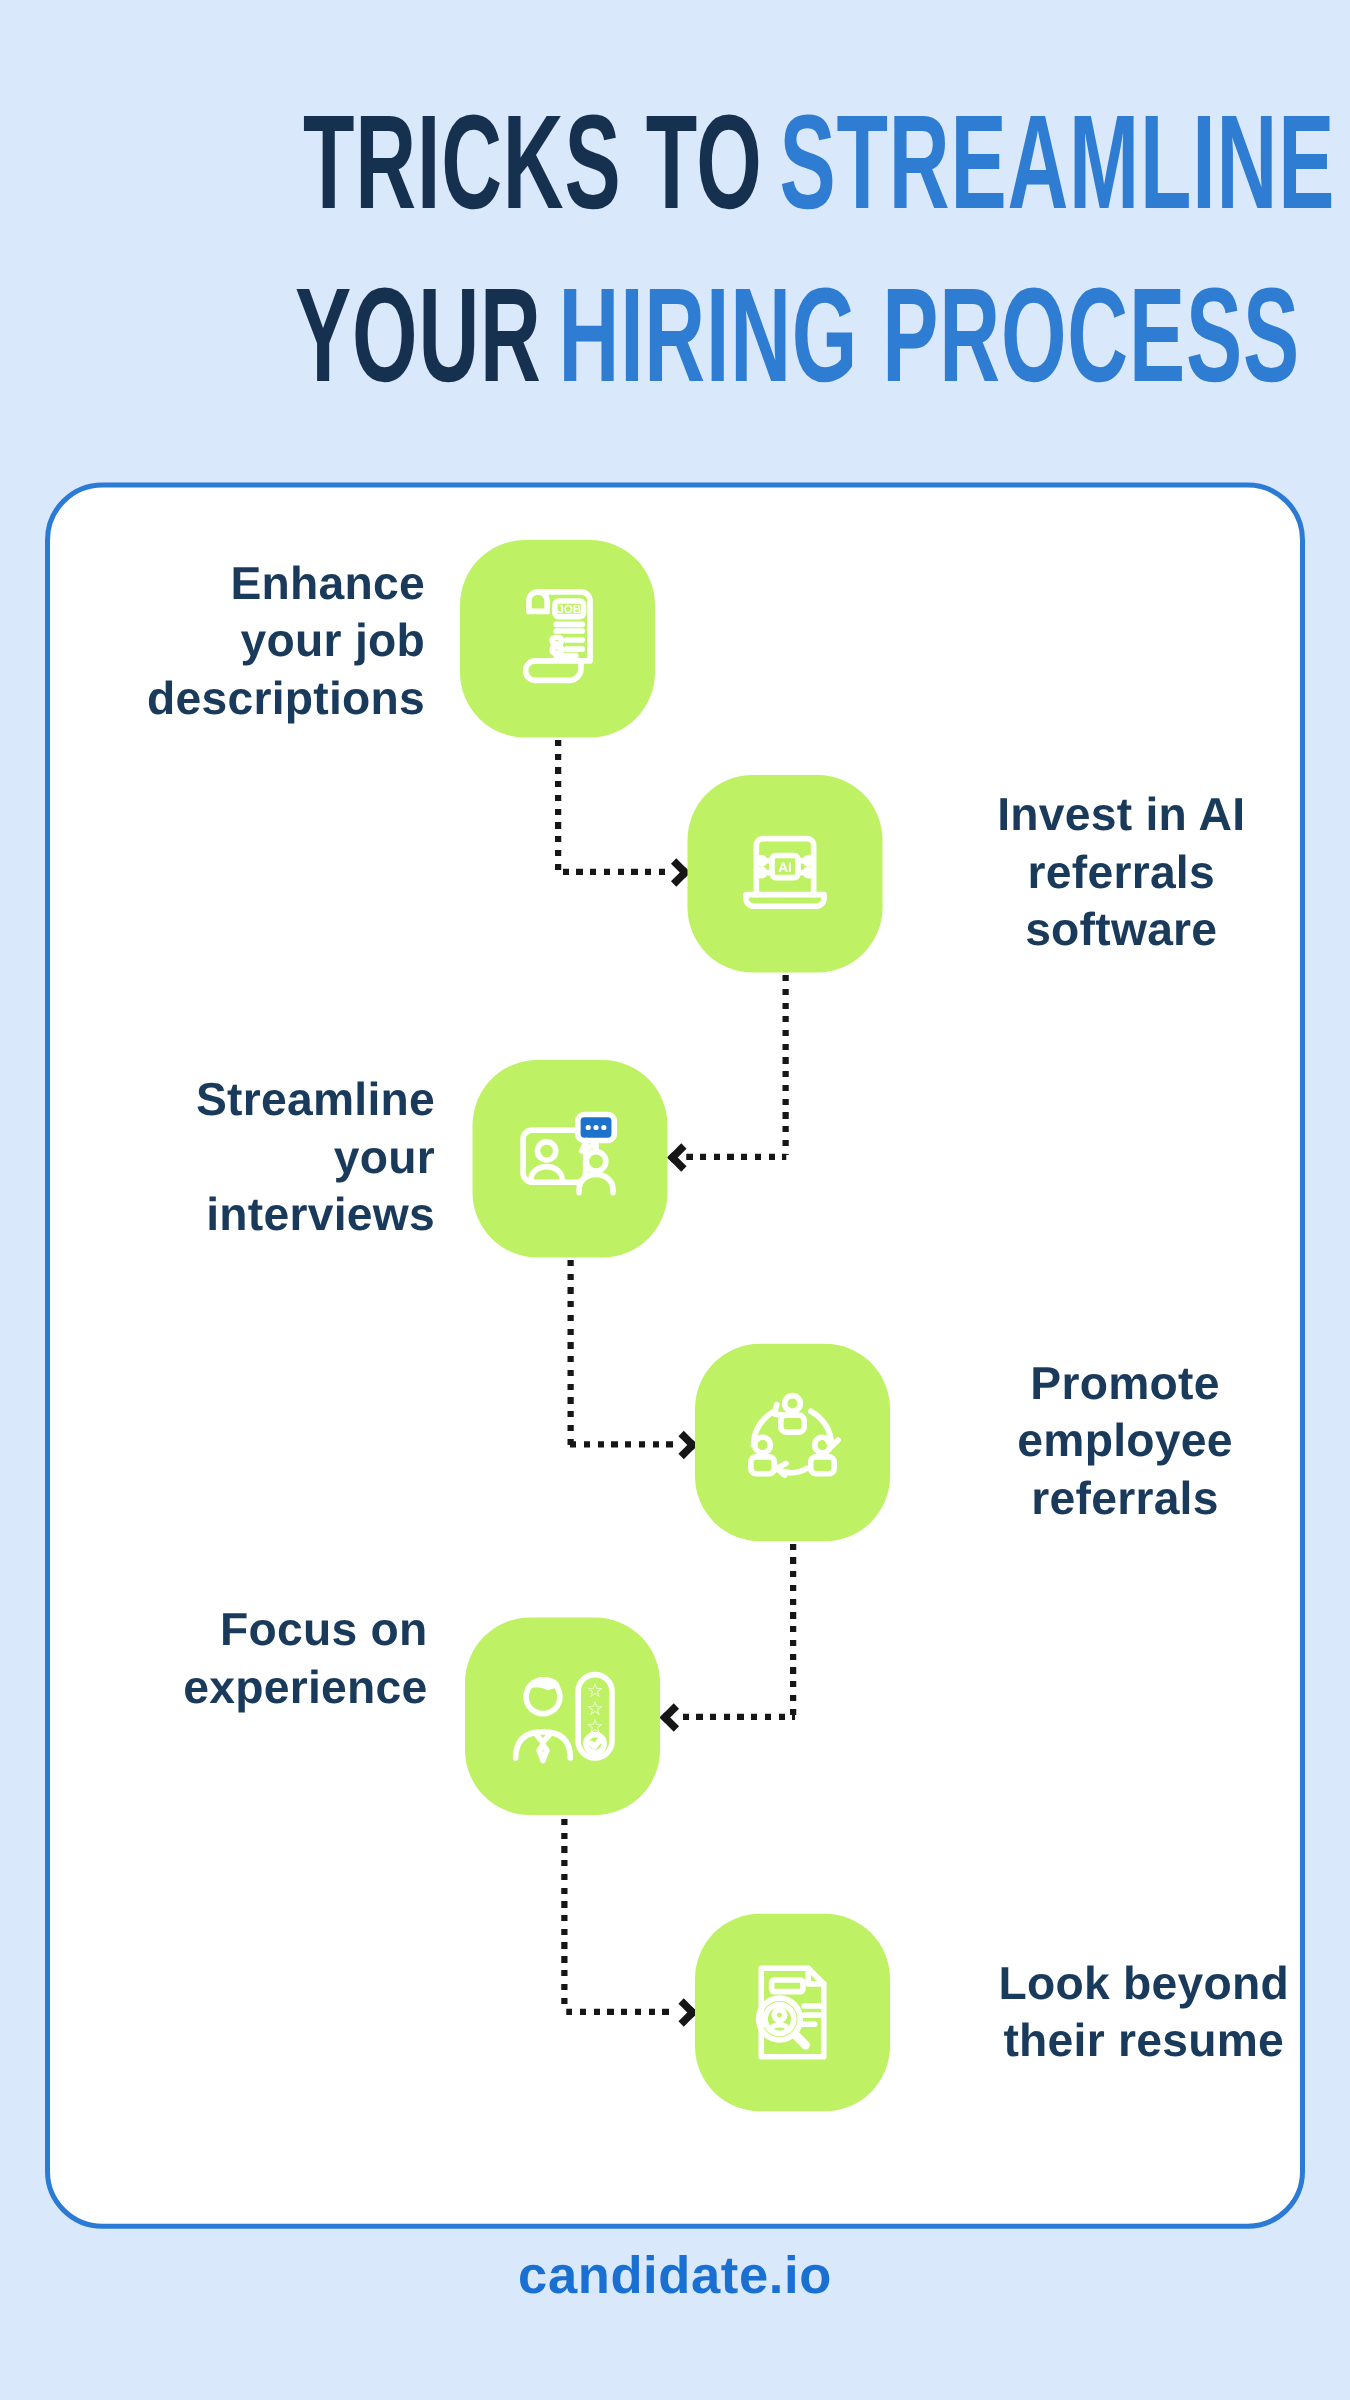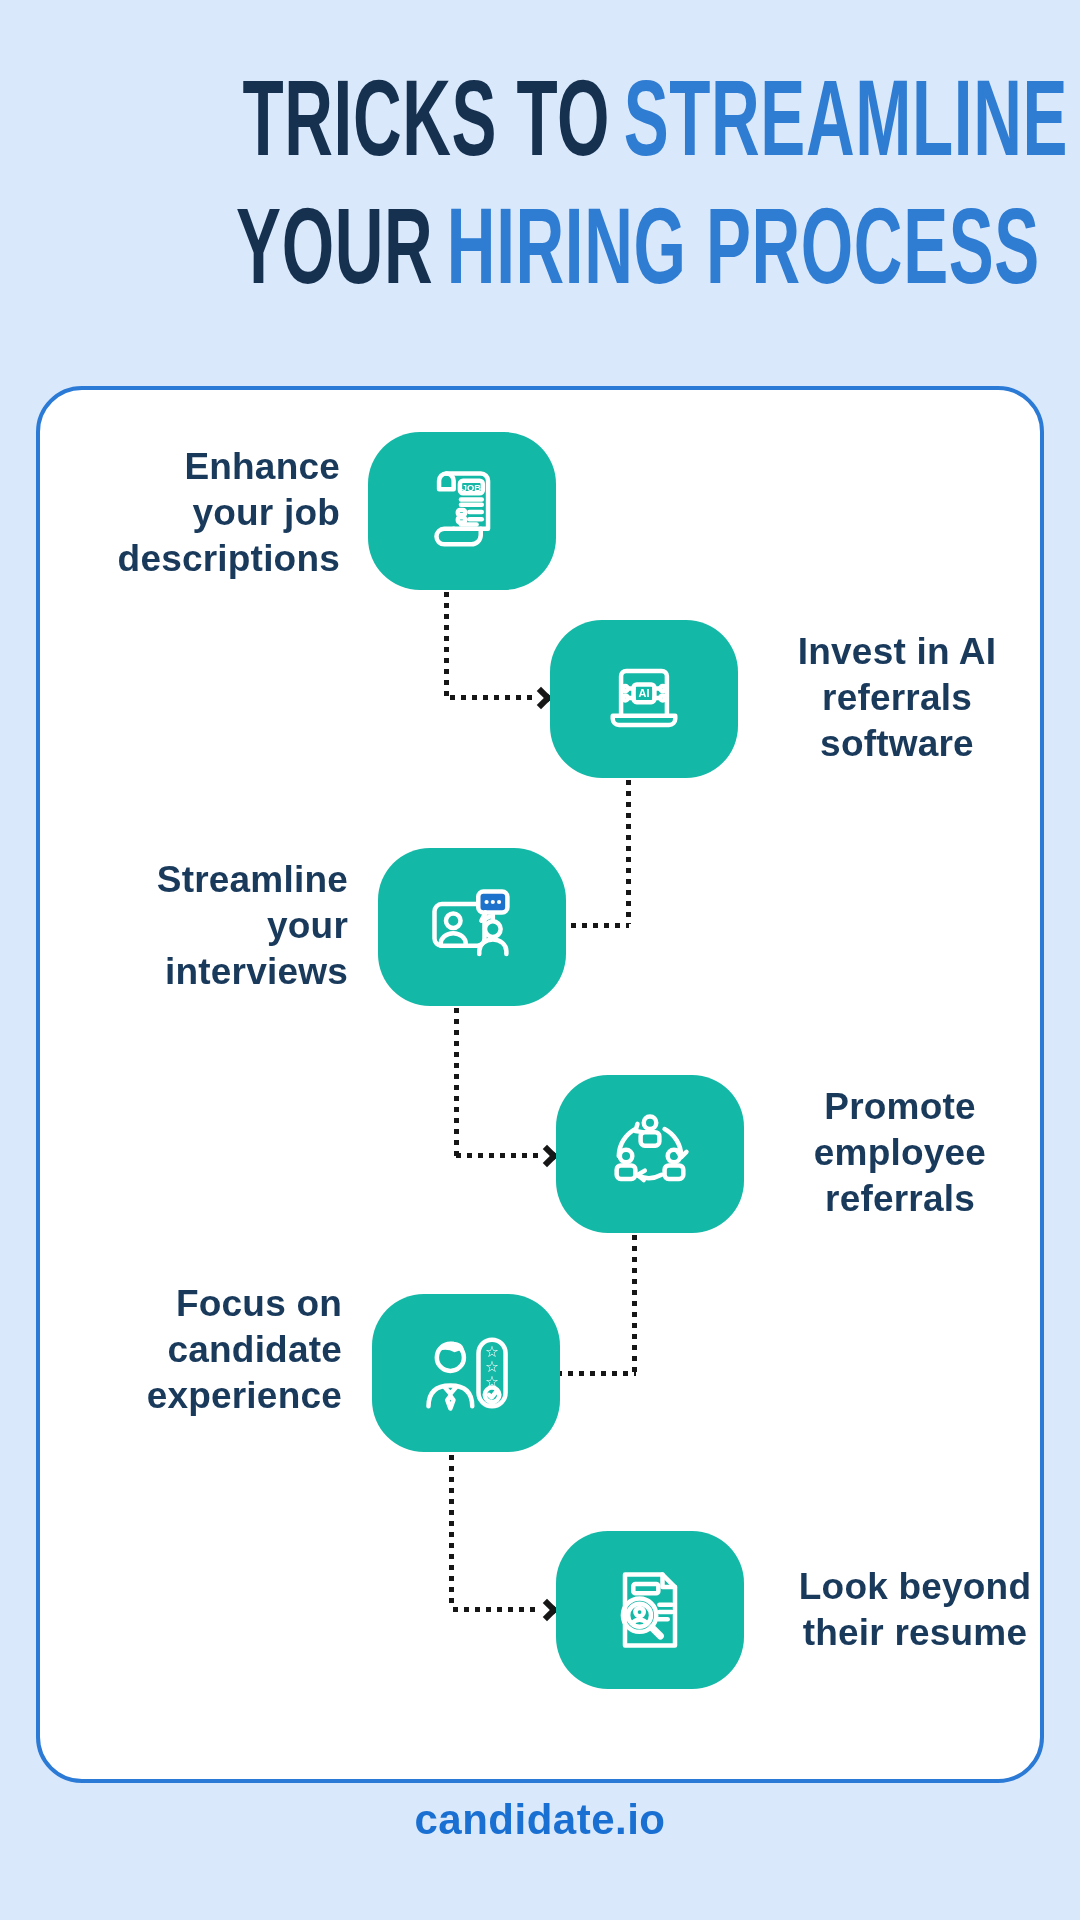--- a/index.html
+++ b/index.html
@@ -13,38 +13,38 @@
   
   .title {
     position: absolute; top: 54px; left: 0; width: 1080px;
     text-align: center;
     font-weight: bold;
     font-size: 107px;
     line-height: 128px;
     letter-spacing: 1px;
     white-space: nowrap;
   }
-  .title .t-line { display: block; }
+  .title .t-line { display: block; margin-top: 11px; }
   .title .t-squeeze { display: inline-block; transform: scaleX(0.63); transform-origin: 50% 50%; }
   .t-dark { color: #16314f; margin-right: 0.20em; }
   .t-accent { color: #2f7cd3; }
 
   
   .card {
     position: absolute; left: 36px; top: 386px;
     width: 1000px; height: 1389px;
     background: #ffffff;
     border: 4px solid #2b7ad6;
     border-radius: 46px;
   }
 
   
   .tile {
-    position: absolute; width: 188px; height: 158px;
-    background: #14b8a6;
+    position: absolute; width: 156px; height: 158px;
+    background: #bef264;
     border-radius: 52px;
     display: flex; align-items: center; justify-content: center;
   }
   .tile svg { width: 100px; height: 100px; display: block; }
   .tile svg * { vector-effect: non-scaling-stroke; }
   svg text.icn-label {
     font-family: "Liberation Sans", sans-serif;
     font-weight: bold; fill: #ffffff; stroke: none;
   }
   svg text.star {
@@ -217,21 +217,20 @@
   <div>employee</div>
   <div>referrals</div>
 </div>
 
 <div class="dotv" style="left:632px; top:1235px; height:139px;"></div>
 <div class="doth" style="left:546px; top:1371px; width:90px;"></div>
 <div class="chev left" style="left:531px; top:1366px;"></div>
 
 <div class="step-label align-r" style="left:45px; top:1281px; width:297px;">
   <div>Focus on</div>
-  <div>candidate</div>
   <div>experience</div>
 </div>
 <div class="tile" style="left:372px; top:1294px;">
   <svg viewBox="0 0 96 96">
     <g fill="none" stroke="#ffffff" stroke-width="4.5" stroke-linecap="round" stroke-linejoin="round">
       <circle cx="33" cy="33" r="13"></circle>
       <path d="M22 27 q4 -10 14 -9 q9 1 10 7 l-9 3 q-8 -4 -15 -1" fill="#ffffff" stroke="none"></path>
       <path d="M12 80 q0 -20 21 -20 q21 0 21 20"></path>
       <path d="M27 61 l6 7 6 -7"></path>
       <path d="M33 70 l3 4 -3 8 -3 -8 z"></path>

